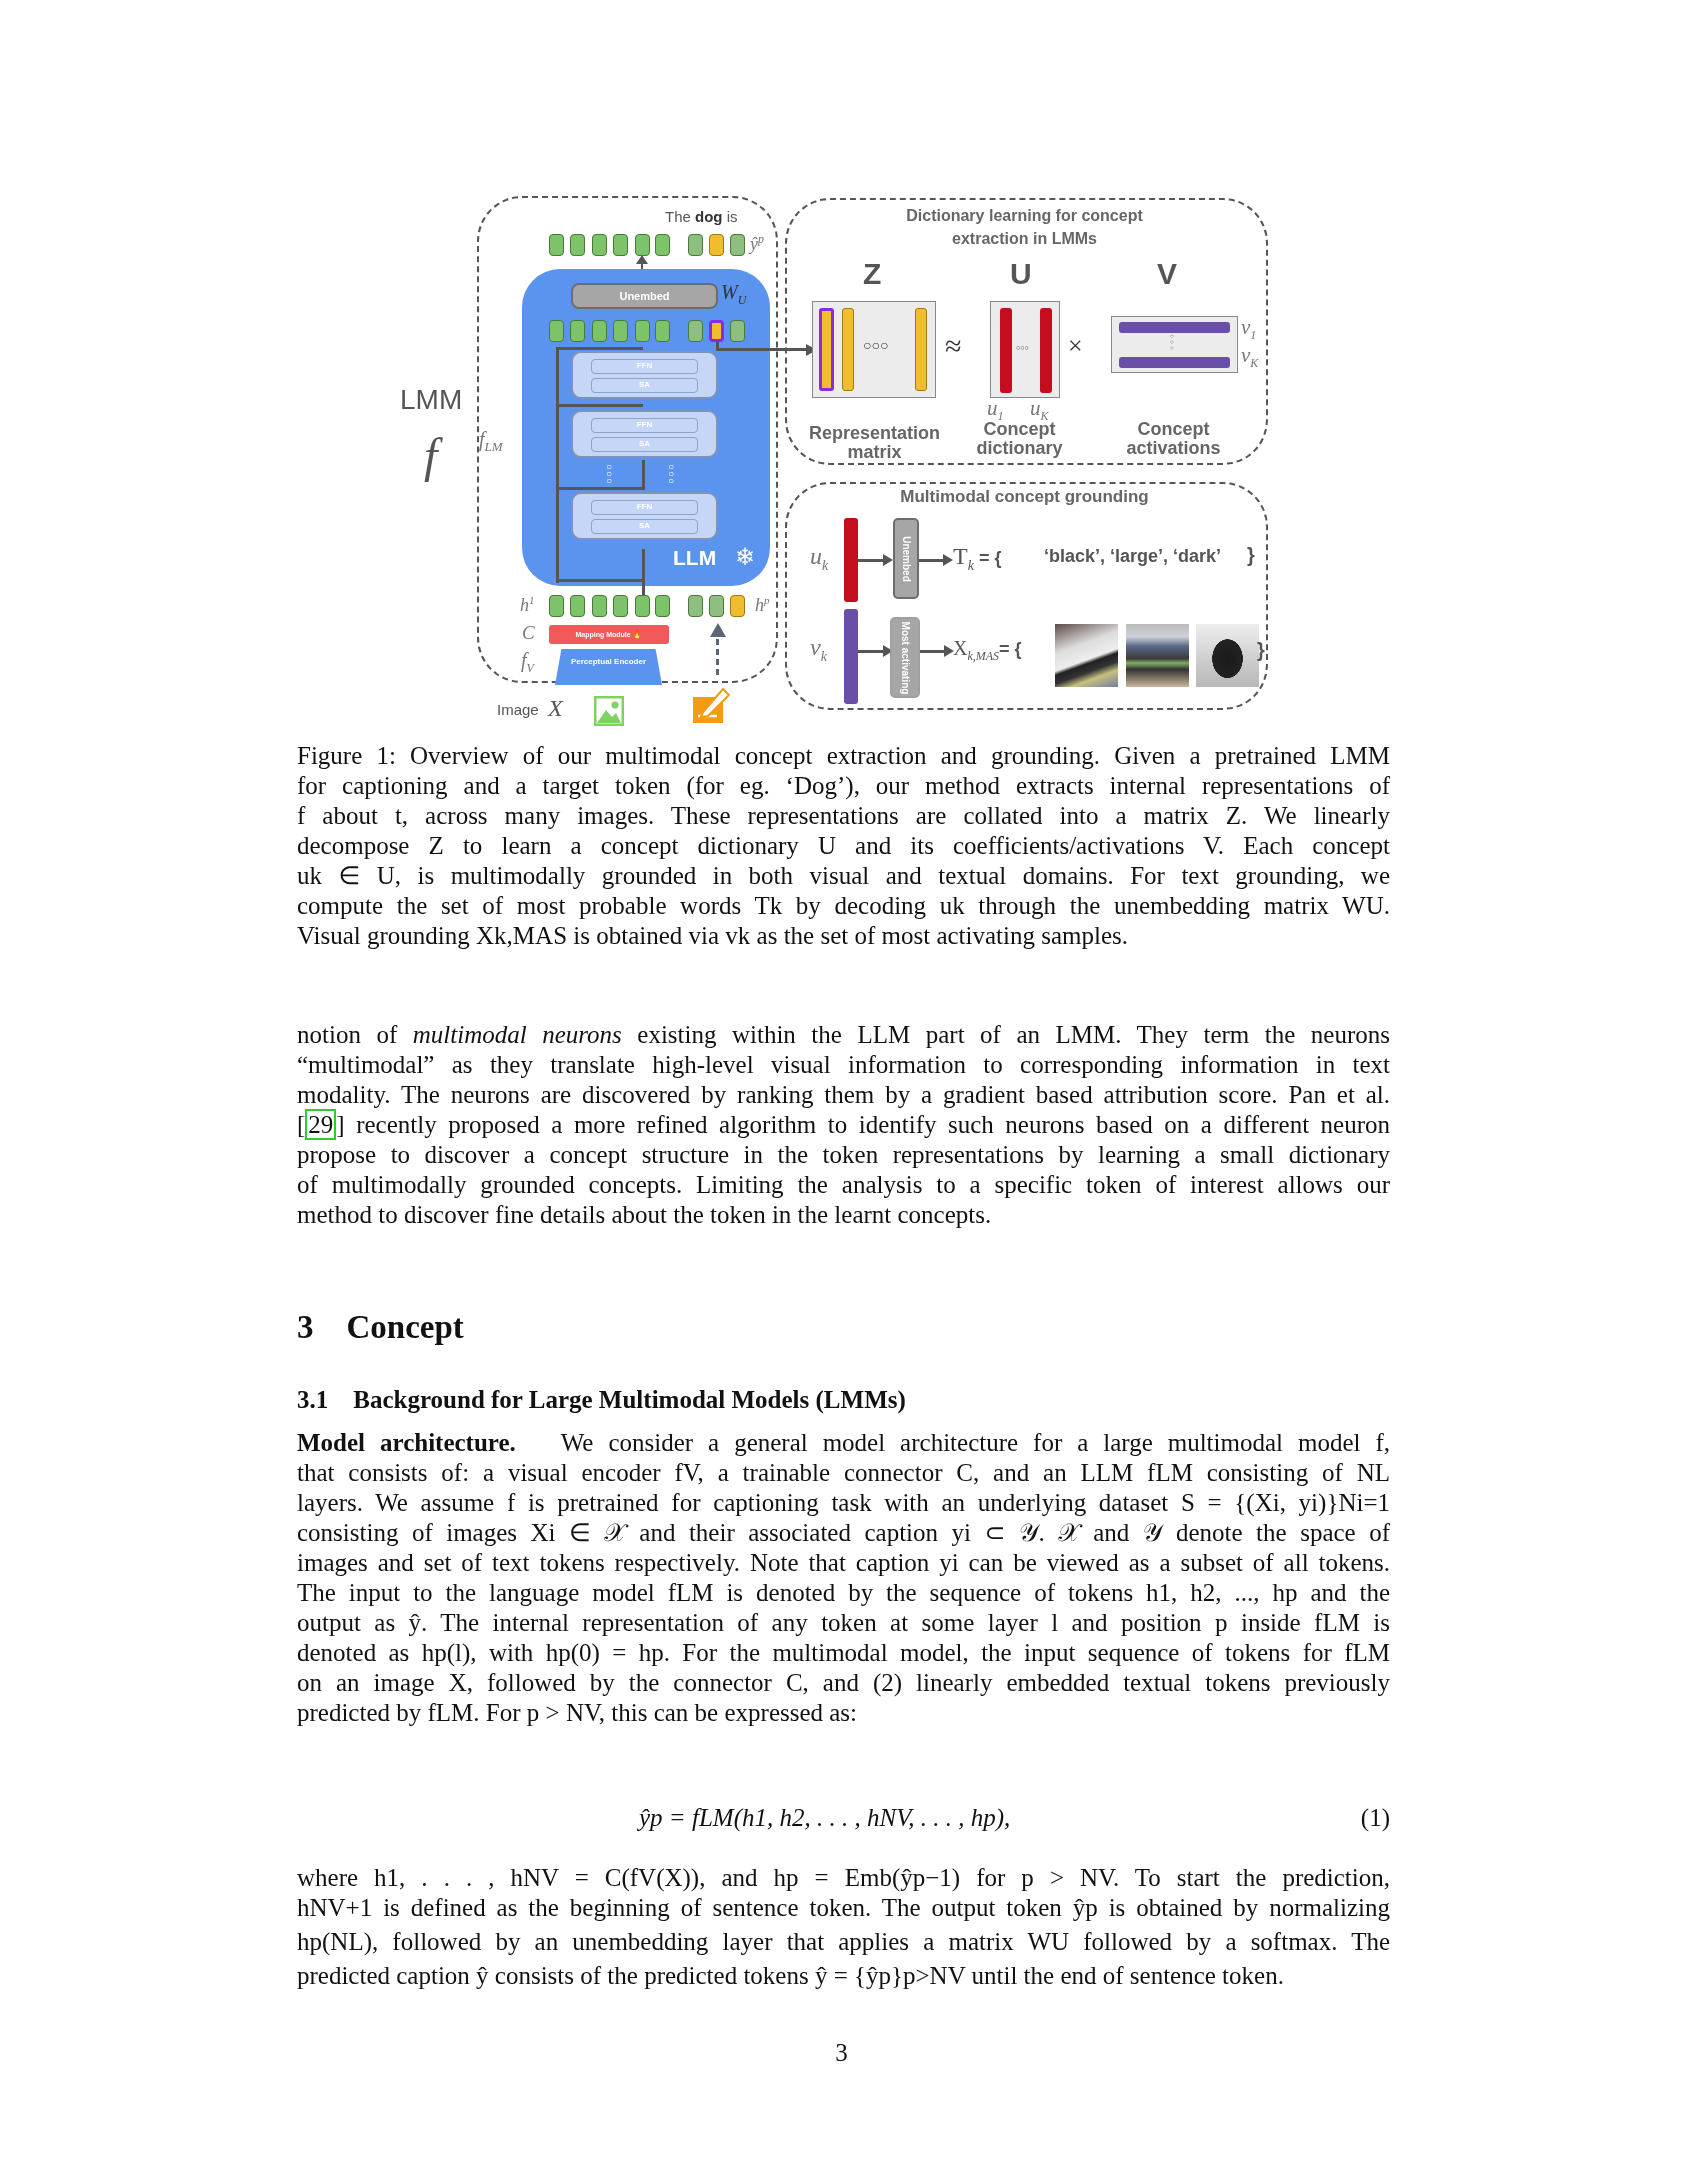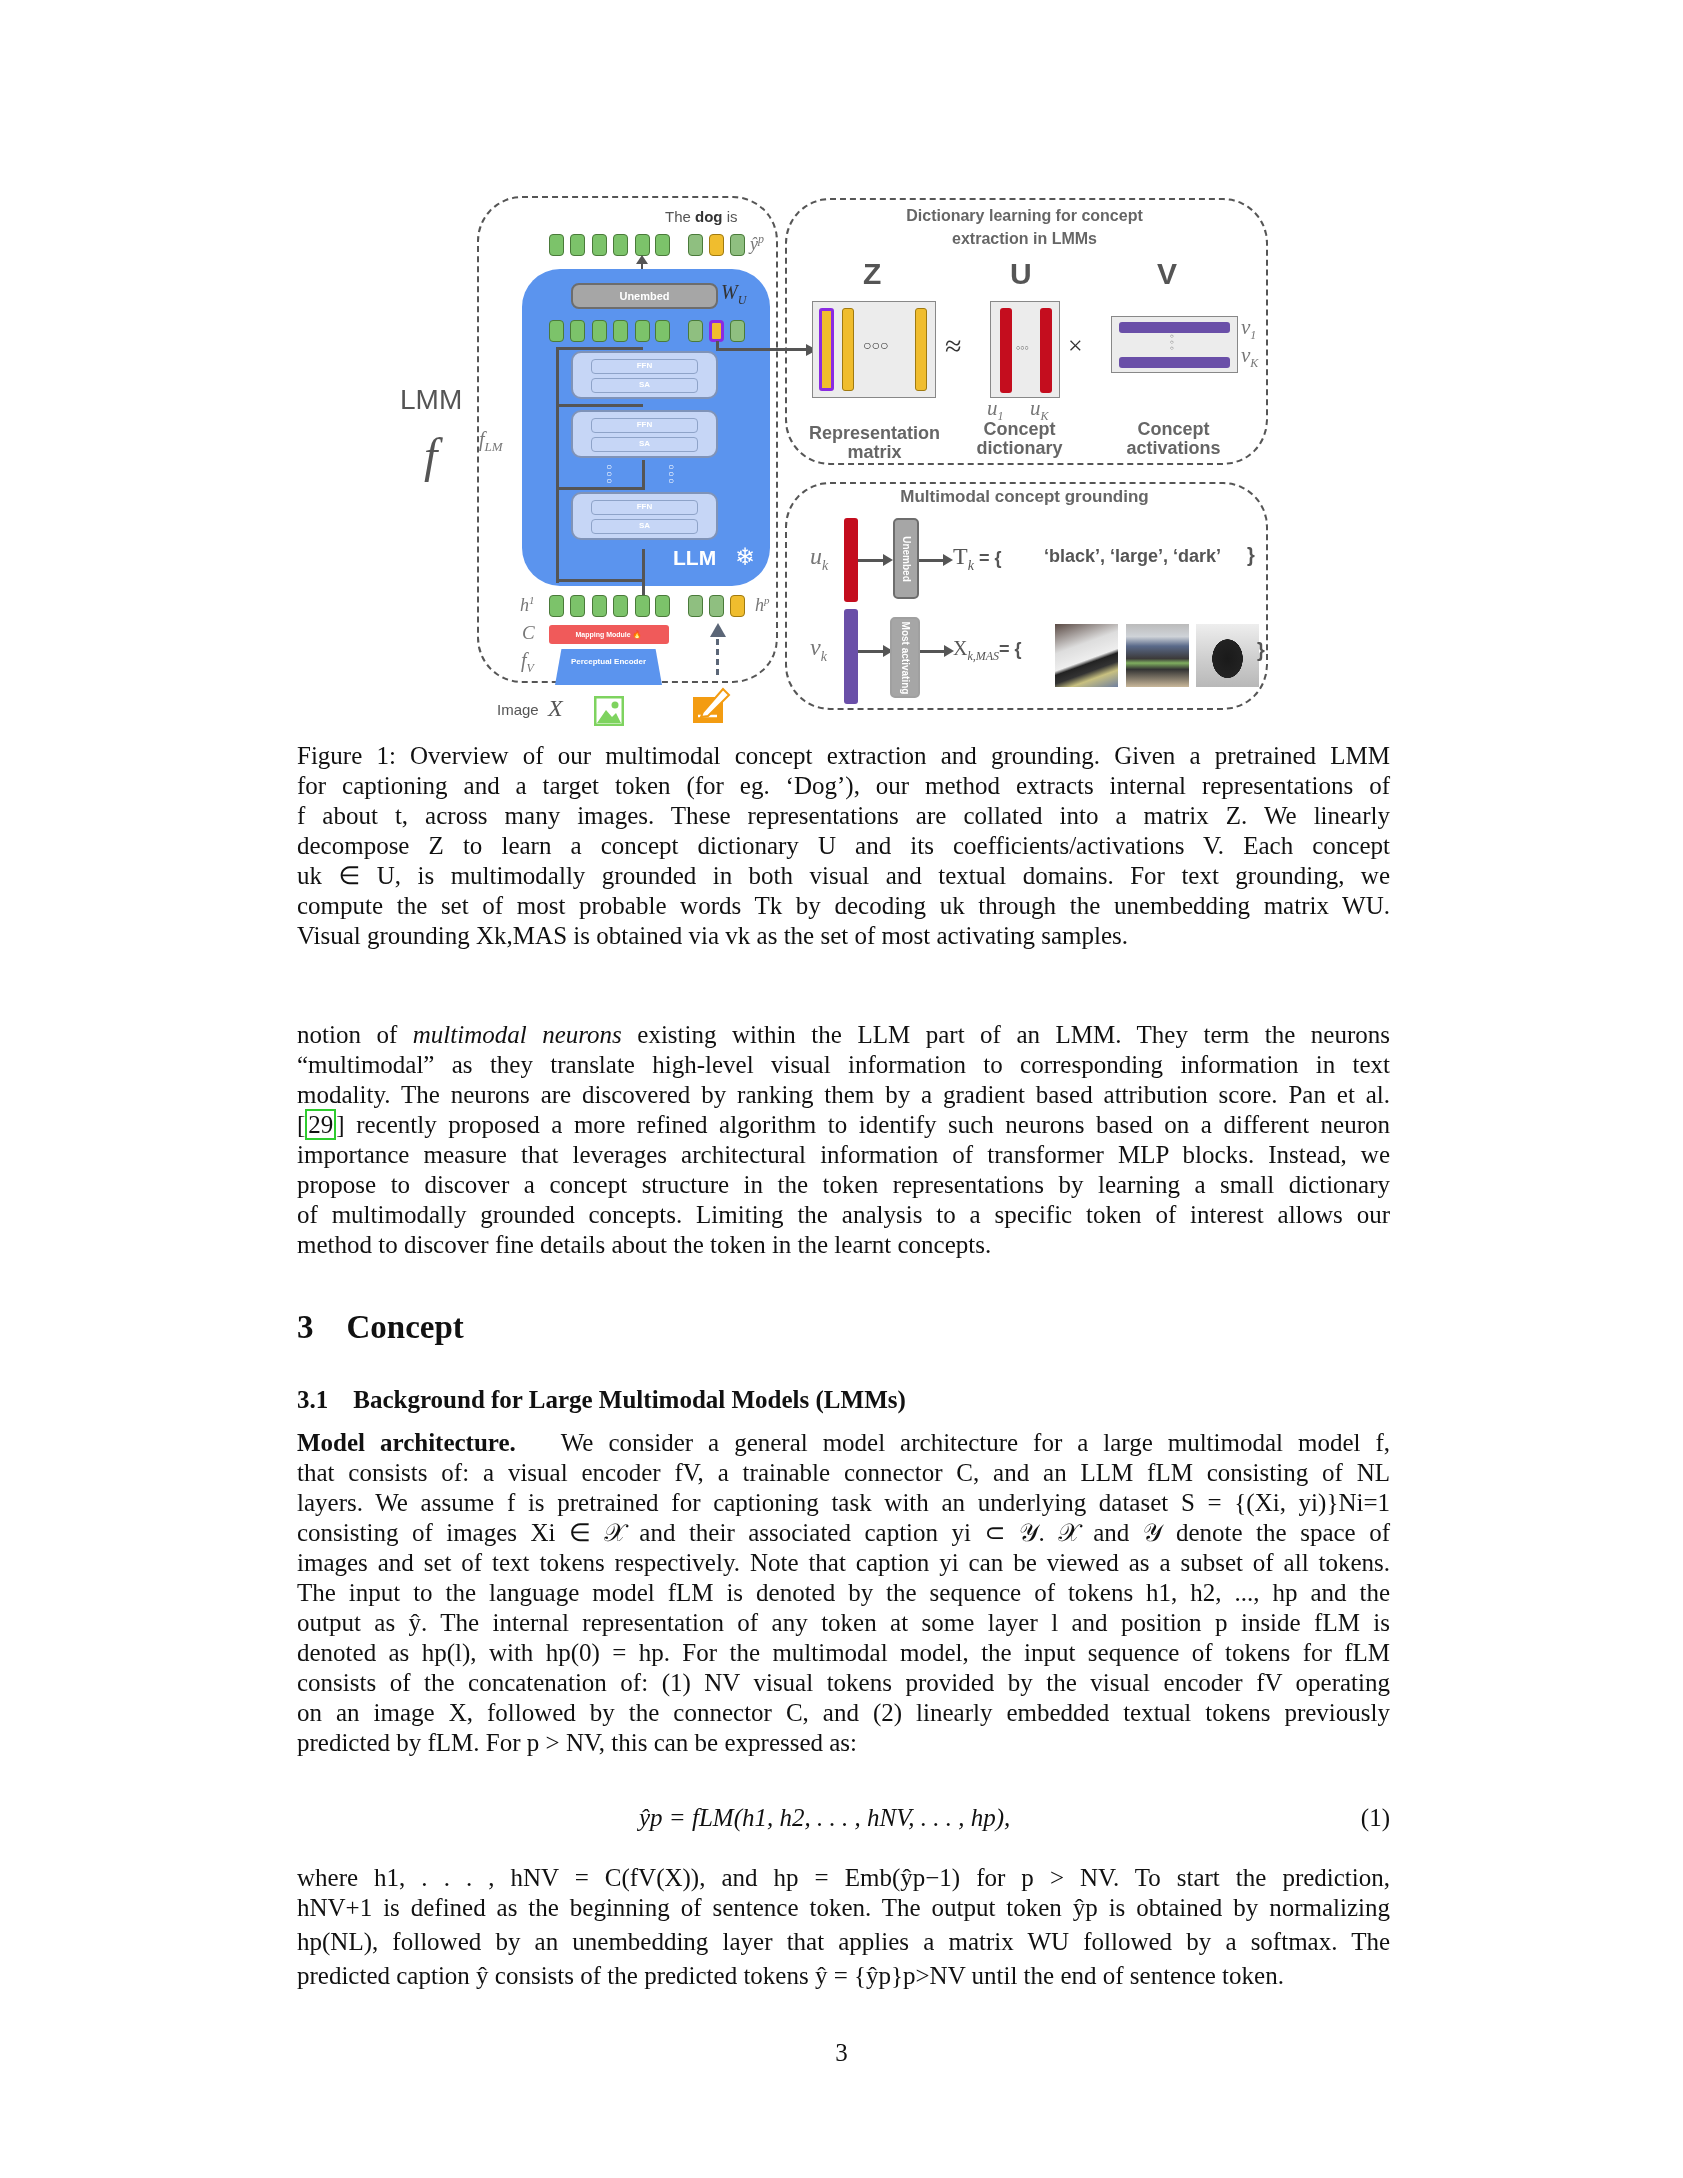--- a/index.html
+++ b/index.html
@@ -275,21 +275,20 @@
   <span class="line">uk ∈ U, is multimodally grounded in both visual and textual domains. For text grounding, we</span>
   <span class="line">compute the set of most probable words Tk by decoding uk through the unembedding matrix WU.</span>
   <span class="line last">Visual grounding Xk,MAS is obtained via vk as the set of most activating samples.</span>
 </div>
 
 <div class="text-block" style="top:1020px;">
   <span class="line"><span>notion of </span><span class="i">multimodal neurons</span><span> existing within the LLM part of an LMM. They term the neurons</span></span>
   <span class="line">“multimodal” as they translate high-level visual information to corresponding information in text</span>
   <span class="line">modality. The neurons are discovered by ranking them by a gradient based attribution score. Pan et al.</span>
   <span class="line">[<span class="cite">29</span>]<span> recently proposed a more refined algorithm to identify such neurons based on a different neuron</span></span>
-  <span class="line">importance measure that leverages architectural information of transformer MLP blocks. Instead, we</span>
   <span class="line">propose to discover a concept structure in the token representations by learning a small dictionary</span>
   <span class="line">of multimodally grounded concepts. Limiting the analysis to a specific token of interest allows our</span>
   <span class="line last">method to discover fine details about the token in the learnt concepts.</span>
 </div>
 
 <h1 class="sec">
   <span>3</span>&nbsp;&nbsp;&nbsp;&nbsp;<span>Concept</span>
 </h1>
 <h2 class="sub">
   <span>3.1</span>&nbsp;&nbsp;&nbsp;&nbsp;<span>Background for Large Multimodal Models (LMMs)</span>
@@ -297,21 +296,20 @@
 
 <div class="text-block" style="top:1428px;">
   <span class="line"><b>Model architecture.</b>&nbsp;&nbsp;&nbsp;<span>We consider a general model architecture for a large multimodal model f,</span></span>
   <span class="line">that consists of: a visual encoder fV, a trainable connector C, and an LLM fLM consisting of NL</span>
   <span class="line">layers. We assume f is pretrained for captioning task with an underlying dataset S = {(Xi, yi)}Ni=1</span>
   <span class="line">consisting of images Xi ∈ 𝒳 and their associated caption yi ⊂ 𝒴. 𝒳 and 𝒴 denote the space of</span>
   <span class="line">images and set of text tokens respectively. Note that caption yi can be viewed as a subset of all tokens.</span>
   <span class="line">The input to the language model fLM is denoted by the sequence of tokens h1, h2, ..., hp and the</span>
   <span class="line">output as ŷ. The internal representation of any token at some layer l and position p inside fLM is</span>
   <span class="line">denoted as hp(l), with hp(0) = hp. For the multimodal model, the input sequence of tokens for fLM</span>
-  <span class="line">consists of the concatenation of: (1) NV visual tokens provided by the visual encoder fV operating</span>
   <span class="line">on an image X, followed by the connector C, and (2) linearly embedded textual tokens previously</span>
   <span class="line last">predicted by fLM. For p &gt; NV, this can be expressed as:</span>
 </div>
 
 <div class="eq">
   <span class="body math">ŷp = fLM(h1, h2, . . . , hNV, . . . , hp),</span>
   <span class="num">(1)</span>
 </div>
 
 <div class="text-block" style="top:1863px;">

